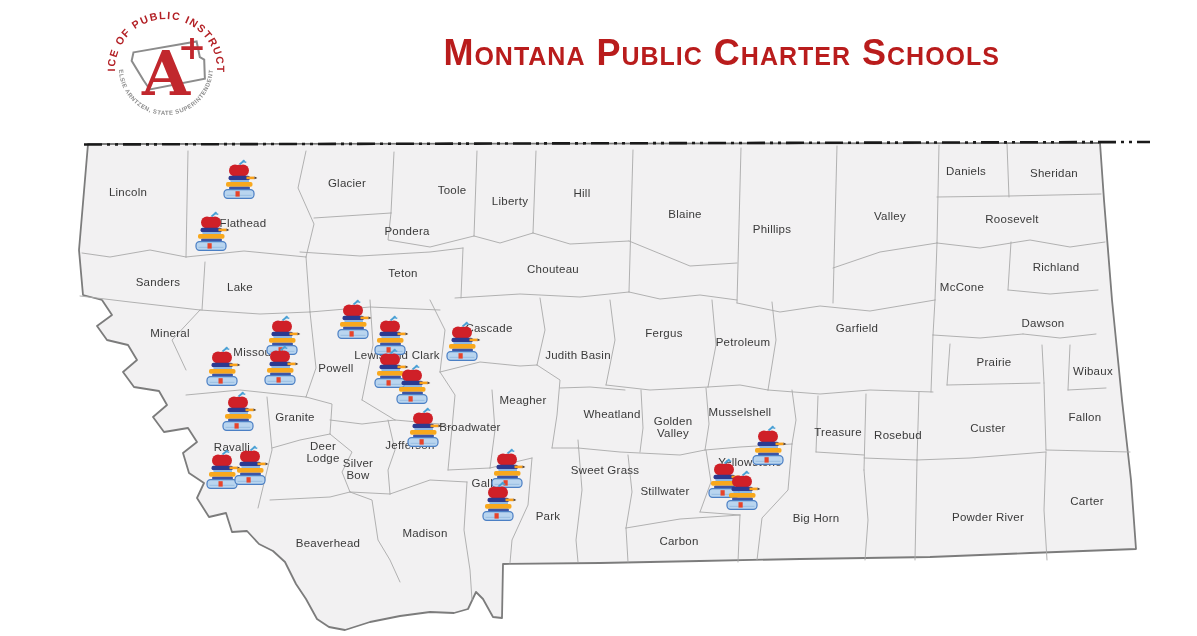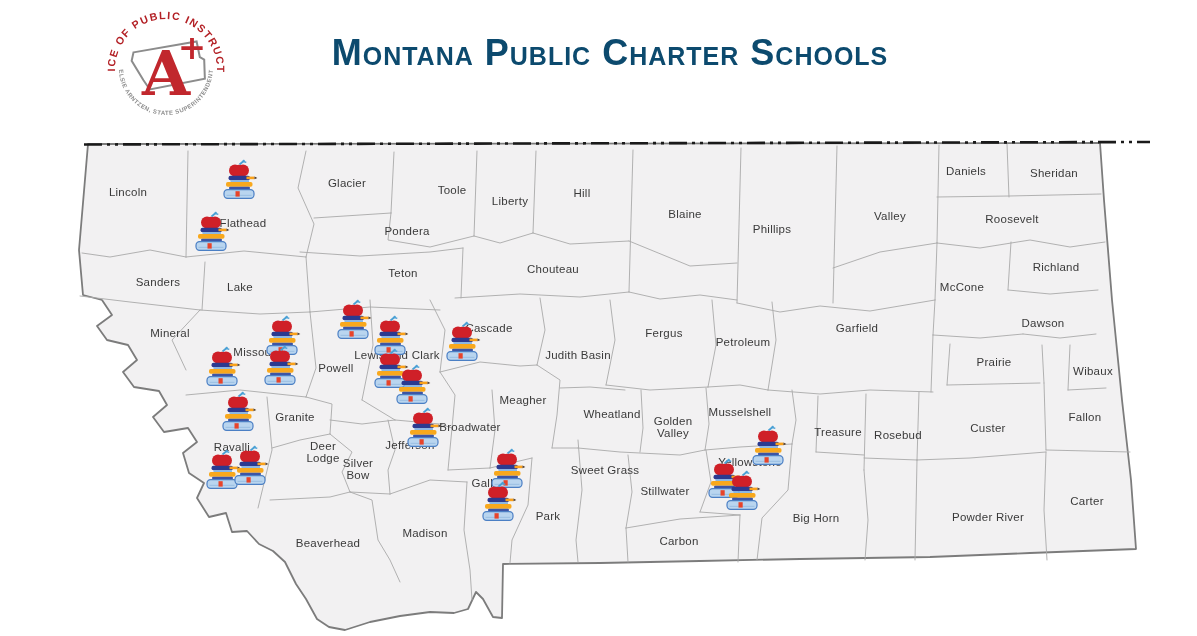--- a/index.html
+++ b/index.html
@@ -1,21 +1,21 @@
 <!DOCTYPE html>
 <html><head>
 <meta charset="utf-8">
 <style>
   html,body{margin:0;padding:0;background:#ffffff;}
   body{width:1197px;height:636px;overflow:hidden;font-family:"Liberation Sans",sans-serif;}
   .canvas{position:relative;width:1197px;height:636px;background:#ffffff;}
   .map-svg{position:absolute;left:0;top:0;}
   .header{position:absolute;left:0;top:0;width:1197px;height:130px;pointer-events:none;}
   .logo{position:absolute;left:100px;top:6px;width:132px;height:122px;}
-  .title-block{position:absolute;left:220px;top:34px;width:780px;text-align:center;color:#0c4a6e;}
+  .title-block{position:absolute;left:220px;top:34px;width:780px;text-align:right;color:#b91c1c;}
   .title-line{font-weight:bold;font-variant:small-caps;font-size:36px;line-height:38px;letter-spacing:1px;white-space:nowrap;}
   .county-label{font-family:"Liberation Sans",sans-serif;font-size:11.5px;fill:#3a3a3a;text-anchor:middle;letter-spacing:0.25px;}
   .state-shape{fill:#f2f1f2;stroke:#7c7c7c;stroke-width:1.8;stroke-linejoin:round;}
   .county-lines{fill:none;stroke:#a9a9a9;stroke-width:0.9;stroke-linejoin:round;stroke-linecap:round;}
   .canada-dash{fill:none;stroke:#1a1a1a;stroke-width:2.6;stroke-dasharray:18 5 3 5 3 5;}
   .logo-arc-top{font-family:"Liberation Sans",sans-serif;font-size:10.6px;font-weight:bold;letter-spacing:1.4px;fill:#b32025;}
   .logo-arc-bottom{font-family:"Liberation Sans",sans-serif;font-size:6px;font-weight:bold;letter-spacing:0.5px;fill:#8d8d8d;}
   .logo-monogram{font-family:"DejaVu Serif","Liberation Serif",serif;font-weight:bold;fill:#c1272d;}
 </style>
 </head>

